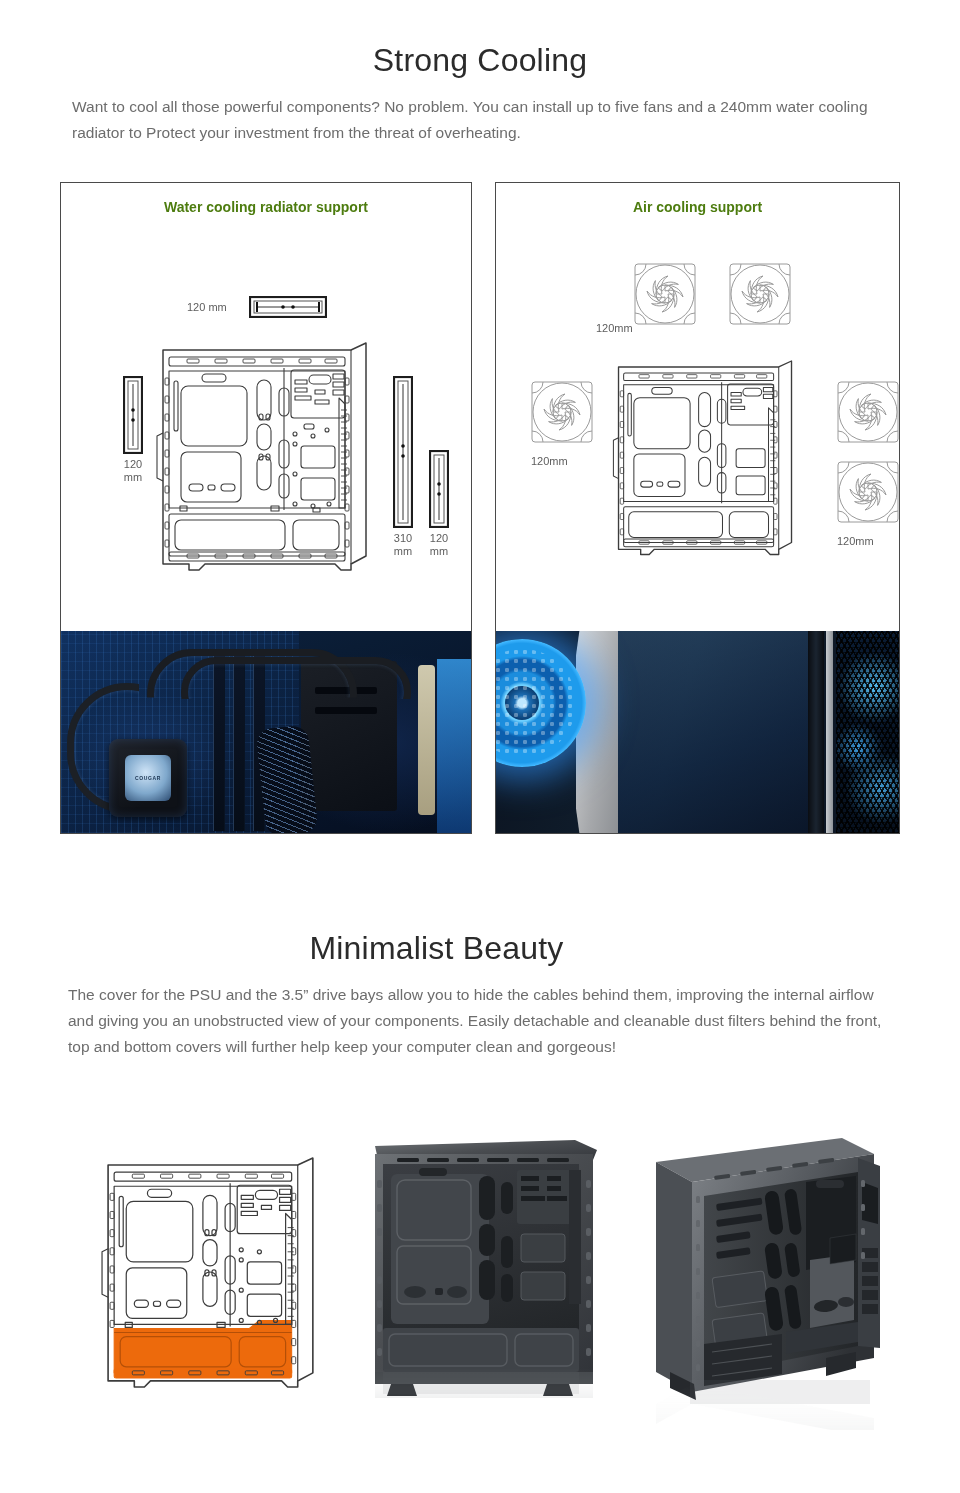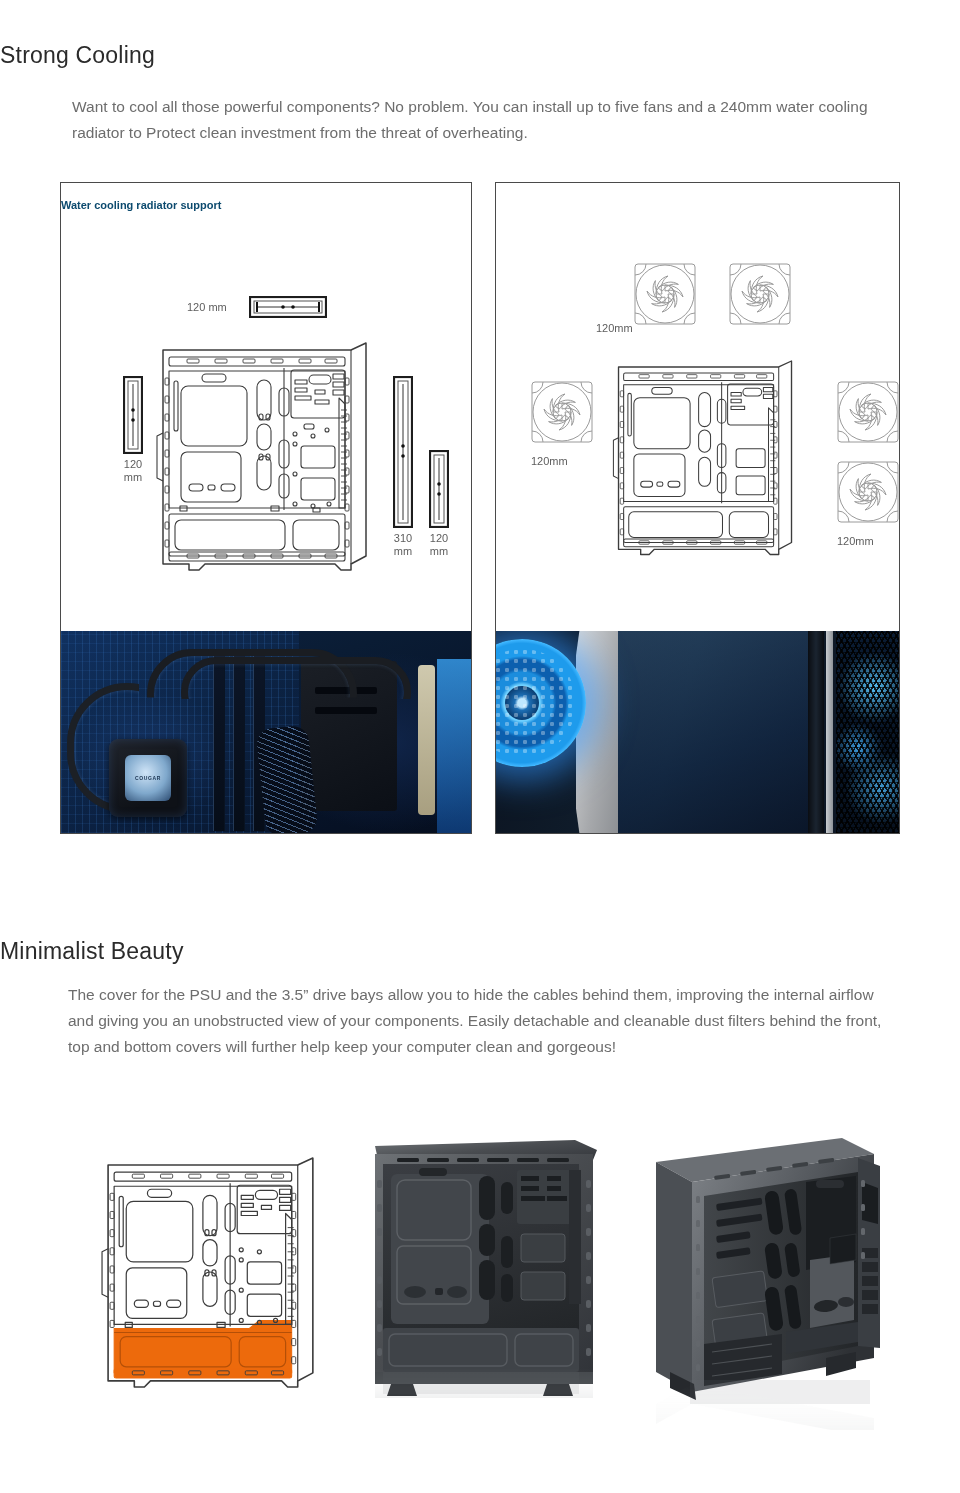--- a/index.html
+++ b/index.html
@@ -6,21 +6,22 @@
   html, body {
     width: 960px; height: 1493px;
     background: #ffffff;
     font-family: "Liberation Sans", sans-serif;
     overflow: hidden;
   }
   .page { position: relative; width: 960px; height: 1493px; background: #fff; }
 
   
   .section-title {
-    font-size: 23px;
+    text-align: center;
+    font-size: 32px;
     font-weight: 400;
     color: #2b2b2b;
     letter-spacing: .2px;
   }
   .section-para {
     font-size: 15.5px;
     line-height: 26px;
     color: #6d6d6d;
     font-weight: 400;
   }
@@ -29,21 +30,21 @@
   .panels { position: absolute; left: 60px; top: 182px; width: 840px; height: 652px; }
   .panel {
     position: absolute; top: 0; height: 652px;
     border: 1px solid #4a4a4a; background: #fff;
     overflow: hidden;
   }
   .panel-left  { left: 0px;   width: 412px; }
   .panel-right { left: 435px; width: 405px; }
   .panel-title {
     position: absolute; top: 16px; left: 0; width: 100%;
-    font-size: 11px; font-weight: bold; color: #0c4a6e;
+    text-align: center; font-size: 14px; font-weight: bold; color: #4d7c0f;
   }
   .diagram-area { position: absolute; left: 16px; top: 0; width: 100%; height: 448px; }
   .photo-area   { position: absolute; left: 0; bottom: 0; width: 100%; height: 202px; overflow: hidden; }
 
   .dim-label {
     position: absolute; font-size: 11px; color: #5d5d5d;
     line-height: 12.5px; text-align: center; white-space: pre-line;
   }
   .dim-label.single { white-space: nowrap; }
 
@@ -165,21 +166,21 @@
 </style>
 </head>
 <body>
 
 <div class="page">
 
   <div style="position:absolute;left:0;top:42px;width:960px;">
     <h1 class="section-title">Strong Cooling</h1>
   </div>
 
-  <p class="section-para" style="position:absolute;left:72px;top:94px;width:818px;">Want to cool all those powerful components? No problem. You can install up to five fans and a 240mm water cooling radiator to Protect clean investment from the threat of overheating.</p>
+  <p class="section-para" style="position:absolute;left:72px;top:94px;width:818px;">Want to cool all those powerful components? No problem. You can install up to five fans and a 240mm water cooling radiator to Protect your investment from the threat of overheating.</p>
 
   <div class="panels">
 
     <div class="panel panel-left">
       <div class="panel-title">Water cooling radiator support</div>
 
       <div class="diagram-area">
 
         <div class="dim-label single" style="left:110px;top:118px;">120 mm</div>
         <svg width="78" height="22" style="position:absolute;left:172px;top:113px;">
@@ -354,20 +355,21 @@
           <div class="aio-block">
             <div class="aio-logo">
               <span class="aio-logo-text">COUGAR</span>
             </div>
           </div>
         </div>
       </div>
     </div>
 
     <div class="panel panel-right">
+      <div class="panel-title">Air cooling support</div>
 
       <div class="diagram-area">
 
         <svg width="66" height="66" style="position:absolute;left:120px;top:78px;" viewBox="0 0 66 66">
           <g fill="none" stroke="#9a9a9a" stroke-width="1">
             <path d="M6 3 h54 a3 3 0 0 1 3 3 v54 a3 3 0 0 1 -3 3 h-54 a3 3 0 0 1 -3 -3 v-54 a3 3 0 0 1 3 -3 z"></path>
             <path d="M3 14 a11 11 0 0 0 11 -11 M52 3 a11 11 0 0 0 11 11 M63 52 a11 11 0 0 0 -11 11 M14 63 a11 11 0 0 0 -11 -11"></path>
             <circle cx="33" cy="33" r="29"></circle>
               <circle cx="33" cy="33" r="9"></circle>
             <path d="M33 24 C42 24 49 28 51 36 C47 30 40 28 33 30 Z"></path>
@@ -545,21 +547,21 @@
             <div class="fan-hub"></div>
           </div>
           <div class="glass-edge"></div>
           <div class="strip"></div>
           <div class="mesh"></div>
         </div>
       </div>
     </div>
   </div>
 
-  <div style="position:absolute;left:0;top:930px;width:873px;margin-top:8px;">
+  <div style="position:absolute;left:0;top:930px;width:873px;">
     <h2 class="section-title">Minimalist Beauty</h2>
   </div>
 
   <p class="section-para" style="position:absolute;left:68px;top:982px;width:826px;">The cover for the PSU and the 3.5” drive bays allow you to hide the cables behind them, improving the internal airflow and giving you an unobstructed view of your components. Easily detachable and cleanable dust filters behind the front, top and bottom covers will further help keep your computer clean and gorgeous!</p>
 
   <div class="gallery">
 
     <div class="gal-item" style="left:10px;width:255px;">
       <svg width="232" height="292" viewBox="0 0 230 240" style="position:absolute;left:28px;top:8px;">
 

